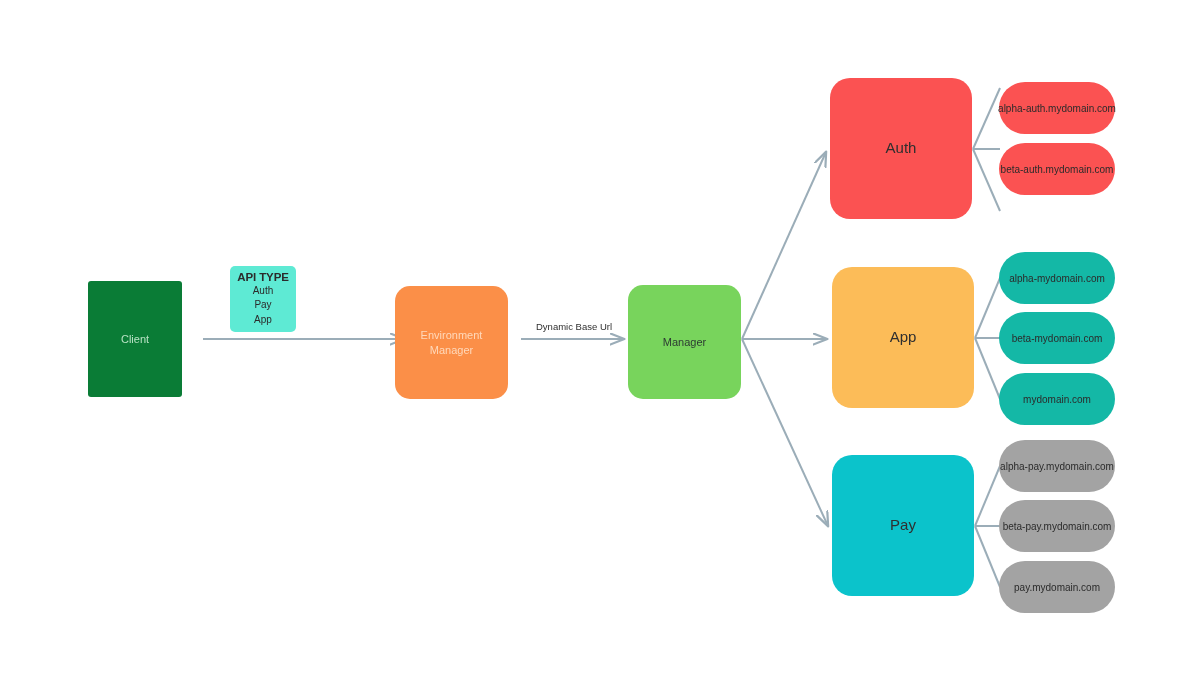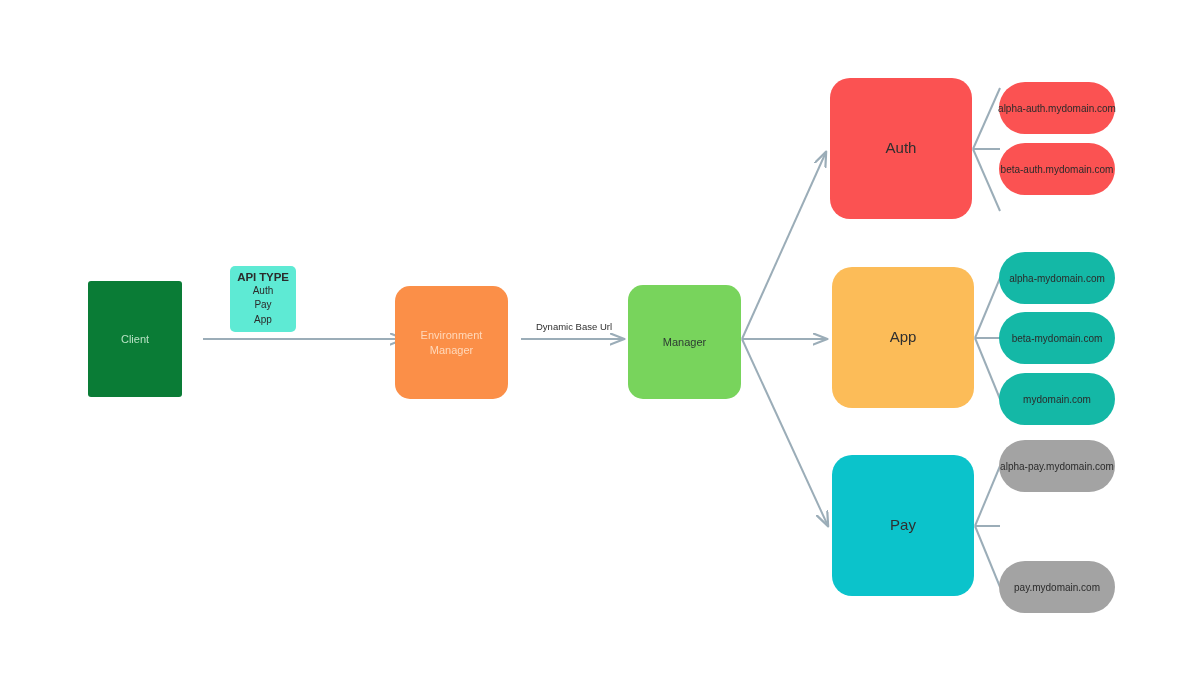--- a/index.html
+++ b/index.html
@@ -226,15 +226,16 @@
   </div>
 
   <div class="pill auth" style="top:62px">alpha-auth.mydomain.com</div>
   <div class="pill auth" style="top:123px">beta-auth.mydomain.com</div>
 
   <div class="pill app" style="top:252px">alpha-mydomain.com</div>
   <div class="pill app" style="top:312px">beta-mydomain.com</div>
   <div class="pill app" style="top:373px">mydomain.com</div>
 
   <div class="pill pay" style="top:440px">alpha-pay.mydomain.com</div>
+  <div class="pill pay" style="top:500px">beta-pay.mydomain.com</div>
   <div class="pill pay" style="top:561px">pay.mydomain.com</div>
 
 </div>
 
 </body></html>

